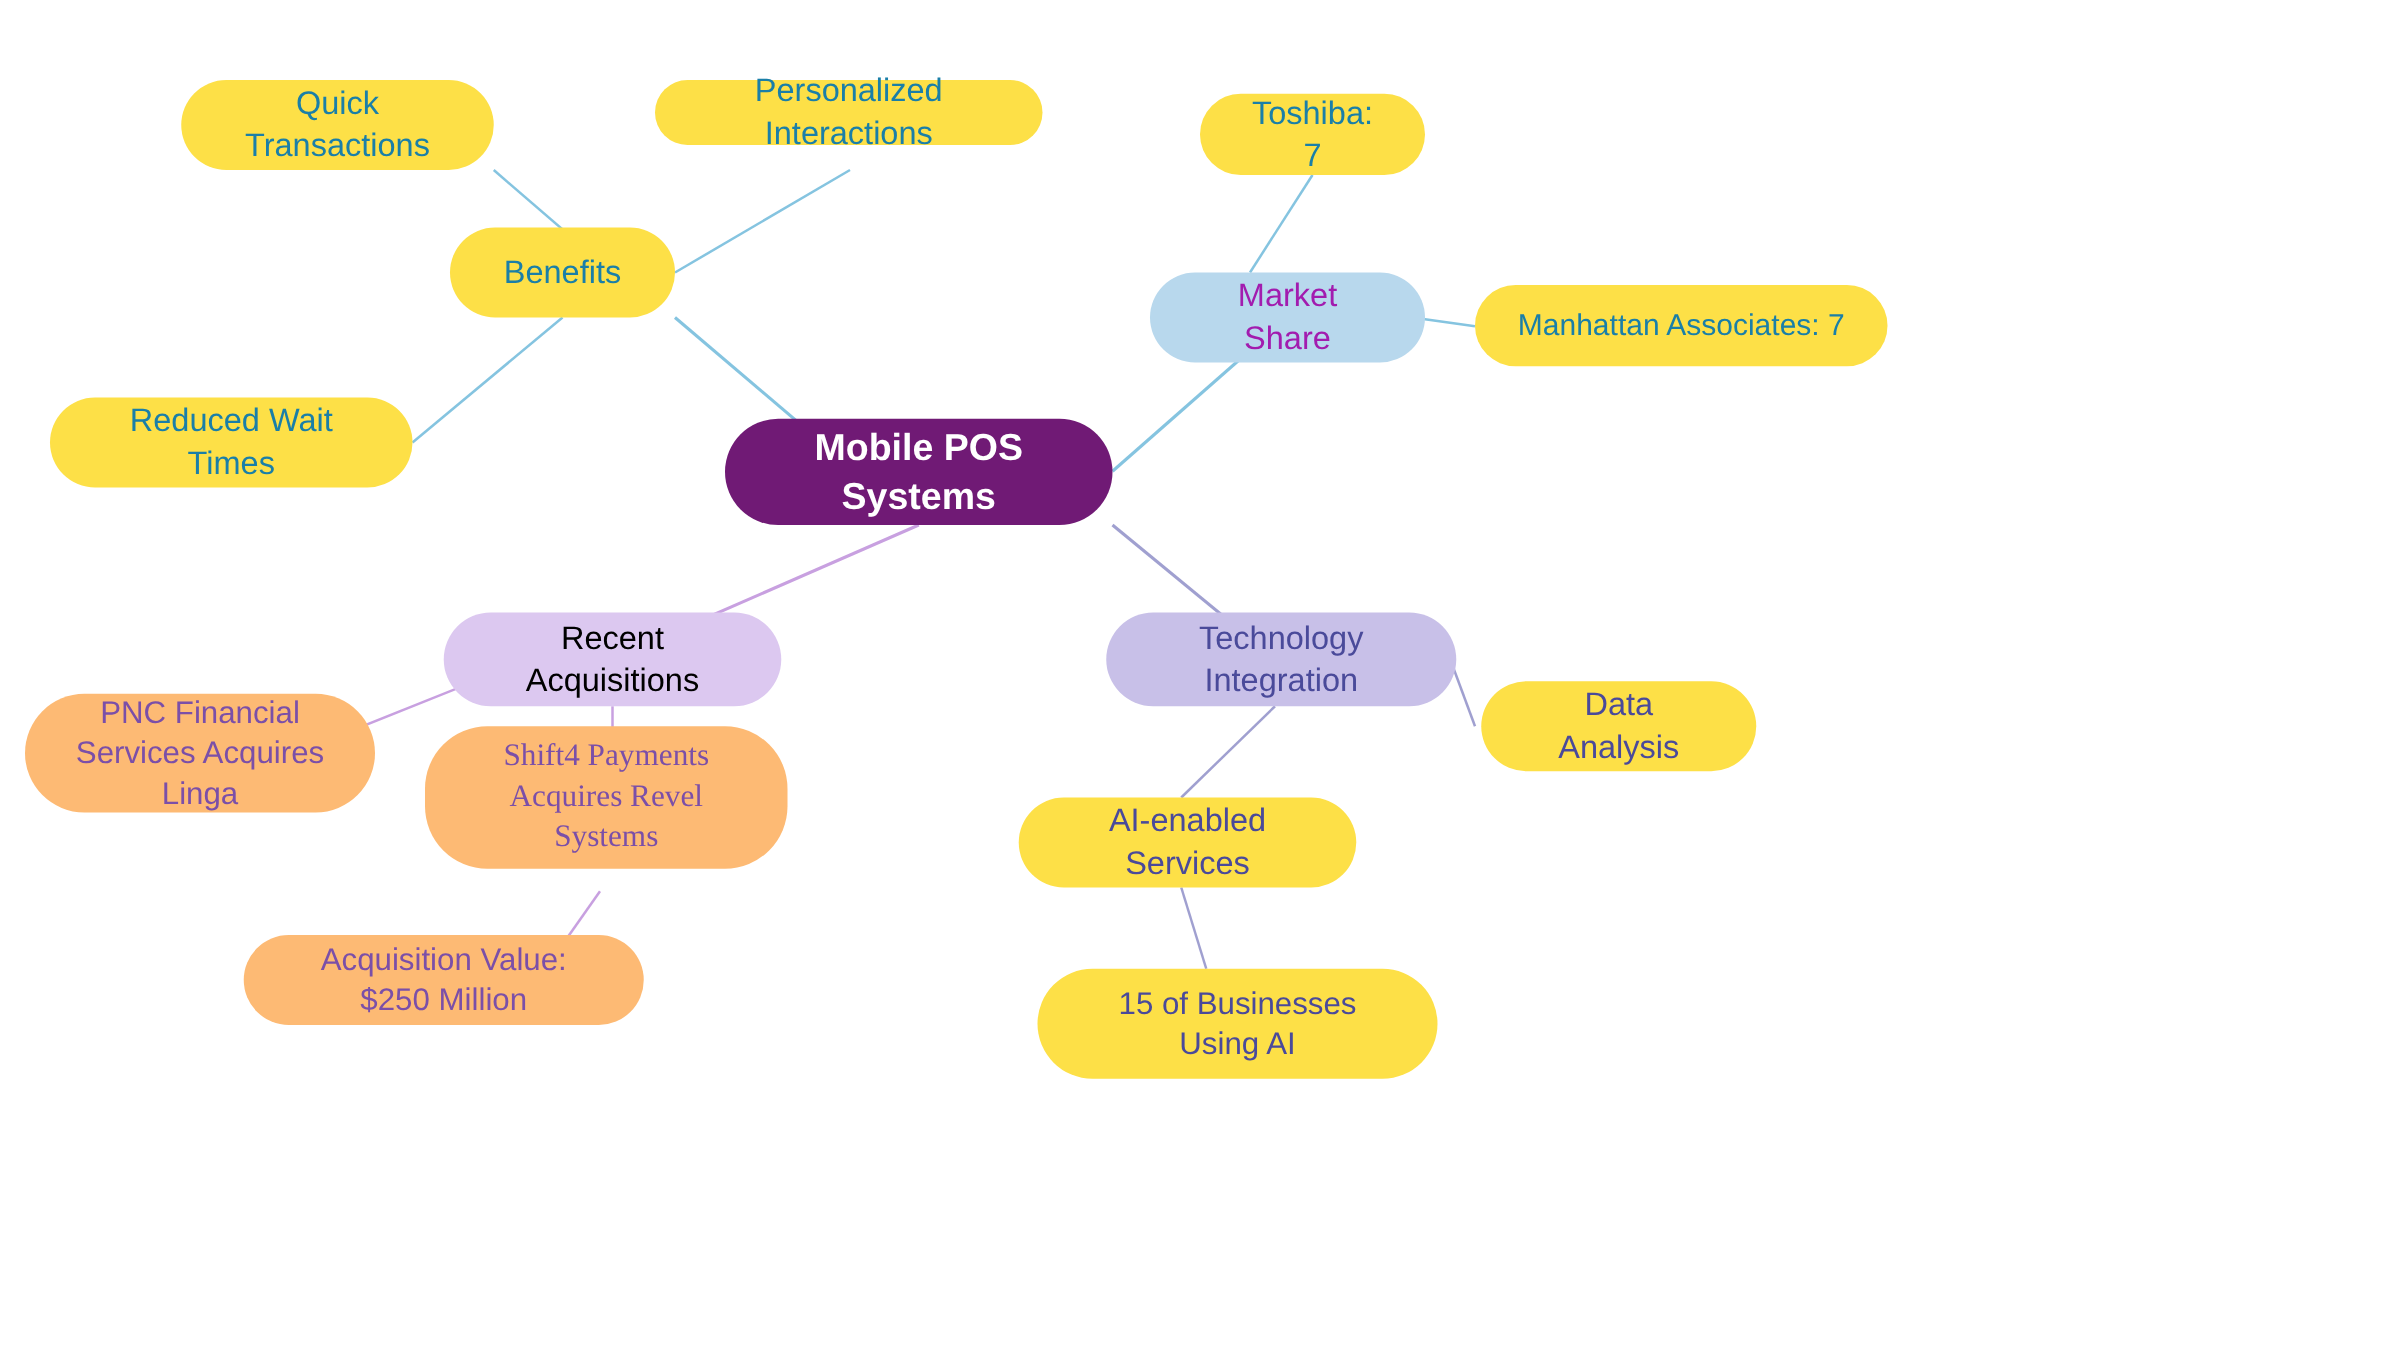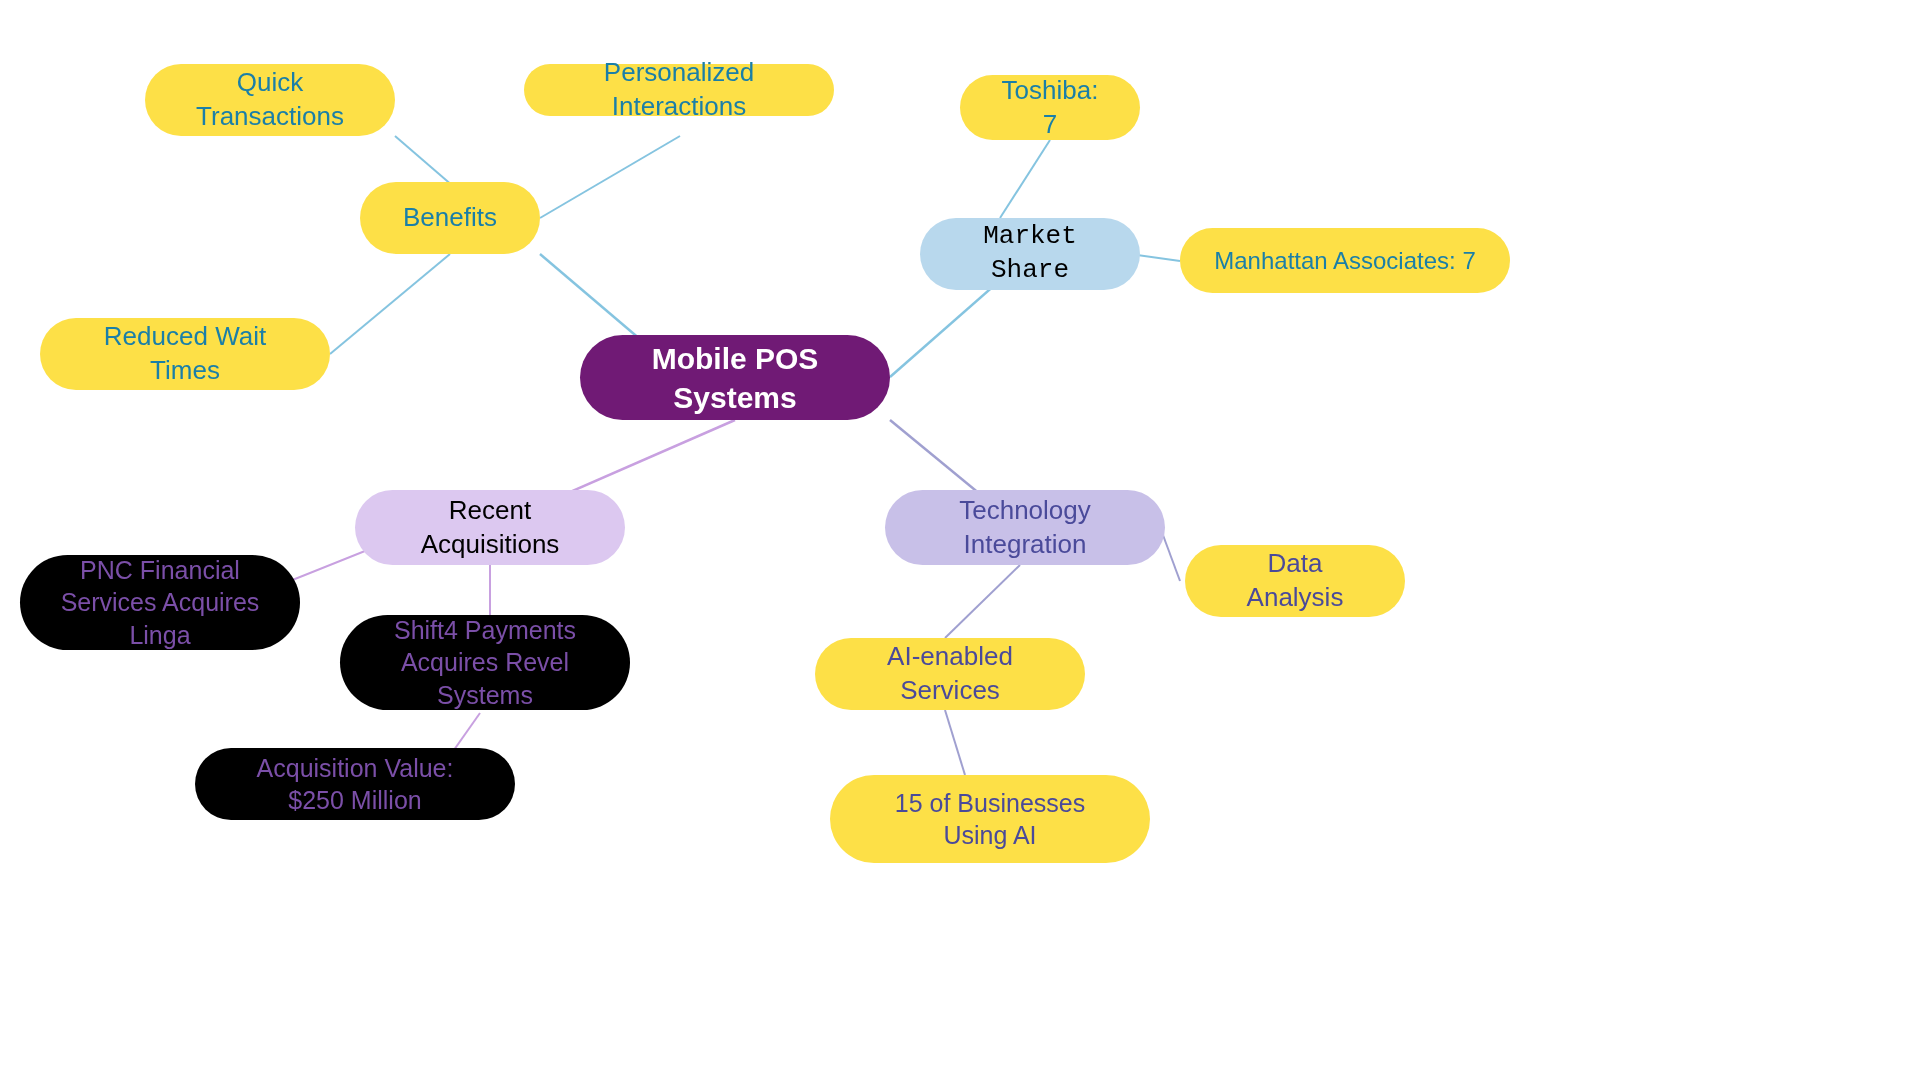--- a/index.html
+++ b/index.html
@@ -38,25 +38,24 @@
       width: 310px;
       height: 85px;
     }
     .node-blue {
       background: #fde047;
       color: #1a7fa8;
       border: none;
     }
     .node-blue-mid {
       background: #b8d8ed;
-      color: #000000;
-      font-family: Liberation Mono, monospace;
+      color: #a21caf;
     }
     .node-purple {
-      background: #000000;
+      background: #fdba74;
       color: #7b4fa8;
     }
     .node-purple-mid {
       background: #dcc8f0;
       color: #000000;
     }
     .node-lavender {
       background: #fde047;
       color: #4a4a9a;
     }
@@ -114,21 +113,21 @@
 <div class="node node-blue-mid" style="left: 920px; top: 218px; width: 220px; height: 72px; font-size: 26px;">Market Share</div>
 
 <div class="node node-blue" style="left: 960px; top: 75px; width: 180px; height: 65px; font-size: 26px;">Toshiba: 7</div>
 
 <div class="node node-blue" style="left: 1180px; top: 228px; width: 330px; height: 65px; font-size: 24px;">Manhattan Associates: 7</div>
 
 <div class="node node-purple-mid" style="left: 355px; top: 490px; width: 270px; height: 75px; font-size: 26px;">Recent Acquisitions</div>
 
 <div class="node node-purple" style="left: 20px; top: 555px; width: 280px; height: 95px; font-size: 25px;">PNC Financial Services Acquires Linga</div>
 
-<div class="node node-purple" style="left: 340px; top: 615px; width: 290px; height: 95px; font-size: 25px;">Shift4 Payments Acquires Revel Systems</div>
+<div class="node node-purple" style="left: 340px; top: 581px; width: 290px; height: 114px; font-size: 25px; font-family: Liberation Serif, serif;">Shift4 Payments Acquires Revel Systems</div>
 
 <div class="node node-purple" style="left: 195px; top: 748px; width: 320px; height: 72px; font-size: 25px;">Acquisition Value: $250 Million</div>
 
 <div class="node node-lavender-mid" style="left: 885px; top: 490px; width: 280px; height: 75px; font-size: 26px;">Technology Integration</div>
 
 <div class="node node-lavender" style="left: 1185px; top: 545px; width: 220px; height: 72px; font-size: 26px;">Data Analysis</div>
 
 <div class="node node-lavender" style="left: 815px; top: 638px; width: 270px; height: 72px; font-size: 26px;">AI-enabled Services</div>
 
 <div class="node node-lavender" style="left: 830px; top: 775px; width: 320px; height: 88px; font-size: 25px;">15 of Businesses Using AI</div>

